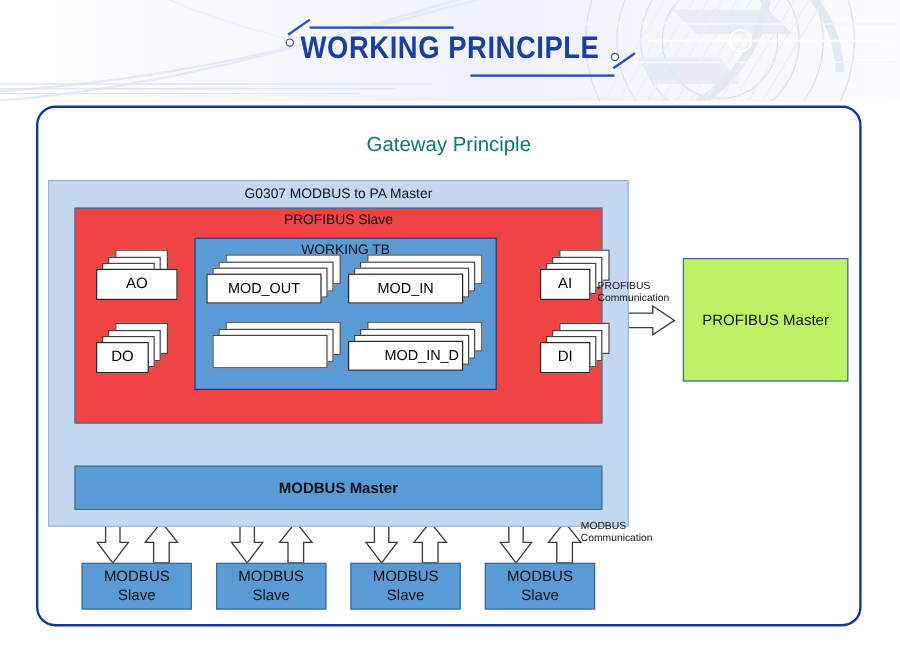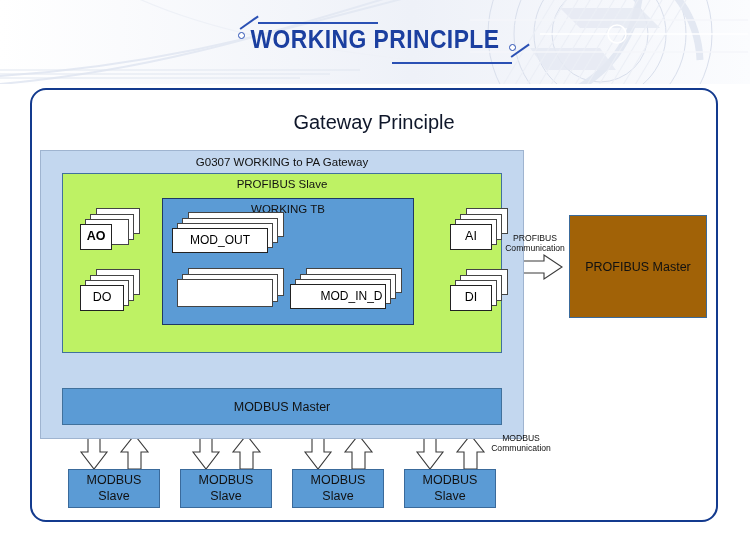--- a/index.html
+++ b/index.html
@@ -28,59 +28,59 @@
   .deco-dot{position:absolute;width:5px;height:5px;border:1.3px solid #2a50b4;border-radius:50%;background:#fff;z-index:3;}
   .deco-slant{position:absolute;width:22px;height:1.6px;background:#2a50b4;z-index:3;}
   
   #card{
     position:absolute;left:30px;top:88px;width:688px;height:434px;
     border:2.2px solid #133a8e;border-radius:16px;background:#ffffff;
     box-sizing:border-box;
   }
   #diagram-title{
     position:absolute;left:0;top:21px;width:100%;text-align:center;
-    font-size:20px;color:#0f172a;
+    font-size:17px;color:#0f766e;
   }
   
   #diagram{position:absolute;left:0;top:0;width:688px;height:434px;}
   .box{position:absolute;box-sizing:border-box;}
   
   #gateway-shell{
     left:8px;top:60px;width:484px;height:289px;
     background:#c3d7ef;border:1px solid #9fb4d0;
   }
   #gateway-label{
     position:absolute;left:0;top:5px;width:100%;text-align:center;
     font-size:11.5px;color:#111;
   }
   #profibus-slave{
     left:30px;top:83px;width:440px;height:180px;
-    background:#bef264;border:1px solid #41719c;
+    background:#ef4444;border:1px solid #41719c;
   }
   #profibus-slave-label{
     position:absolute;left:0;top:4px;width:100%;text-align:center;
     font-size:11.5px;color:#111;
   }
   #modbus-tb{
     left:130px;top:108px;width:252px;height:127px;
     background:#5b9bd5;border:1.3px solid #1f3864;
   }
   #modbus-tb-label{
     position:absolute;left:0;top:4px;width:100%;text-align:center;
     font-size:11.5px;color:#111;
   }
   #modbus-master{
     left:30px;top:298px;width:440px;height:37px;
     background:#5b9bd5;border:1px solid #41719c;
     display:flex;align-items:center;justify-content:center;
-    font-size:12.5px;color:#111;
+    font-size:12.5px;color:#111;font-weight:bold;
   }
   #profibus-master{
     left:537px;top:125px;width:138px;height:103px;
-    background:#a16207;border:1.4px solid #3a6a9b;
+    background:#bef264;border:1.4px solid #3a6a9b;
     display:flex;align-items:center;justify-content:center;
     font-size:12.5px;color:#111;
   }
   
   .stack{position:absolute;}
   .stack .sh{
     position:absolute;background:#ffffff;border:1.1px solid #444;
     box-sizing:border-box;
   }
   .stack .front{
@@ -88,21 +88,21 @@
     box-sizing:border-box;display:flex;align-items:center;justify-content:center;
     text-align:center;color:#000;line-height:1.05;
   }
   .slave{
     background:#5b9bd5;border:1.2px solid #3a6a9b;box-sizing:border-box;
     position:absolute;display:flex;flex-direction:column;
     align-items:center;justify-content:center;
     font-size:12.5px;color:#111;line-height:1.25;
   }
   .comm-label{
-    position:absolute;text-align:center;color:#111;
+    position:absolute;text-align:left;color:#111;
     font-size:8.6px;line-height:1.18;
   }
   svg.arrows{position:absolute;left:0;top:0;width:688px;height:434px;pointer-events:none;}
 </style>
 </head>
 <body>
 
 <div id="banner">
   <svg class="bgsvg" viewBox="0 0 750 84" preserveAspectRatio="none">
     <defs>
@@ -218,52 +218,58 @@
       <polygon class="ar" points="208,379 208,362 201,362 214.5,345 228,362 221,362 221,379"></polygon>
 
       <polygon class="ar" points="280,335 292,335 292,362 299,362 286,379 273,362 280,362"></polygon>
       <polygon class="ar" points="320,379 320,362 313,362 326.5,345 340,362 333,362 333,379"></polygon>
 
       <polygon class="ar" points="392,335 404,335 404,362 411,362 398,379 385,362 392,362"></polygon>
       <polygon class="ar" points="432,379 432,362 425,362 438.5,345 452,362 445,362 445,379"></polygon>
     </svg>
 
     <div class="box" id="gateway-shell">
-      <div id="gateway-label">G0307 WORKING to PA  Gateway</div>
+      <div id="gateway-label">G0307 MODBUS to PA  Master</div>
     </div>
 
     <div class="box" id="profibus-slave">
       <div id="profibus-slave-label">PROFIBUS Slave</div>
     </div>
 
     <div class="box" id="modbus-tb">
       <div id="modbus-tb-label">WORKING TB</div>
     </div>
 
     <div class="stack" style="left:48px;top:118px;width:62px;height:42px;">
       <div class="sh" style="left:16px;top:0px;width:44px;height:26px;"></div>
       <div class="sh" style="left:10px;top:6px;width:44px;height:26px;"></div>
       <div class="sh" style="left:5px;top:11px;width:44px;height:26px;"></div>
-      <div class="front" style="left:0px;top:16px;width:32px;height:26px;font-size:12.5px;font-weight:bold;">AO</div>
+      <div class="front" style="left:0px;top:16px;width:68px;height:26px;font-size:12.5px;">AO</div>
     </div>
 
     <div class="stack" style="left:140px;top:122px;width:116px;height:42px;">
       <div class="sh" style="left:16px;top:0px;width:96px;height:25px;"></div>
       <div class="sh" style="left:10px;top:6px;width:96px;height:25px;"></div>
       <div class="sh" style="left:5px;top:11px;width:96px;height:25px;"></div>
       <div class="front" style="left:0px;top:16px;width:96px;height:25px;font-size:12px;">MOD_OUT</div>
     </div>
 
     <div class="stack" style="left:48px;top:179px;width:62px;height:42px;">
       <div class="sh" style="left:16px;top:0px;width:44px;height:26px;"></div>
       <div class="sh" style="left:10px;top:6px;width:44px;height:26px;"></div>
       <div class="sh" style="left:5px;top:11px;width:44px;height:26px;"></div>
       <div class="front" style="left:0px;top:16px;width:44px;height:26px;font-size:12.5px;">DO</div>
     </div>
 
+    <div class="stack" style="left:258px;top:122px;width:116px;height:42px;">
+      <div class="sh" style="left:16px;top:0px;width:96px;height:25px;"></div>
+      <div class="sh" style="left:10px;top:6px;width:96px;height:25px;"></div>
+      <div class="sh" style="left:5px;top:11px;width:96px;height:25px;"></div>
+      <div class="front" style="left:0px;top:16px;width:96px;height:25px;font-size:12px;">MOD_IN</div>
+    </div>
 
     <div class="stack" style="left:140px;top:178px;width:116px;height:46px;">
       <div class="sh" style="left:16px;top:0px;width:96px;height:28px;"></div>
       <div class="sh" style="left:10px;top:6px;width:96px;height:28px;"></div>
       <div class="sh" style="left:5px;top:11px;width:96px;height:28px;"></div>
     </div>
 
     <div class="stack" style="left:258px;top:178px;width:116px;height:42px;">
       <div class="sh" style="left:16px;top:0px;width:96px;height:25px;"></div>
       <div class="sh" style="left:10px;top:6px;width:96px;height:25px;"></div>

